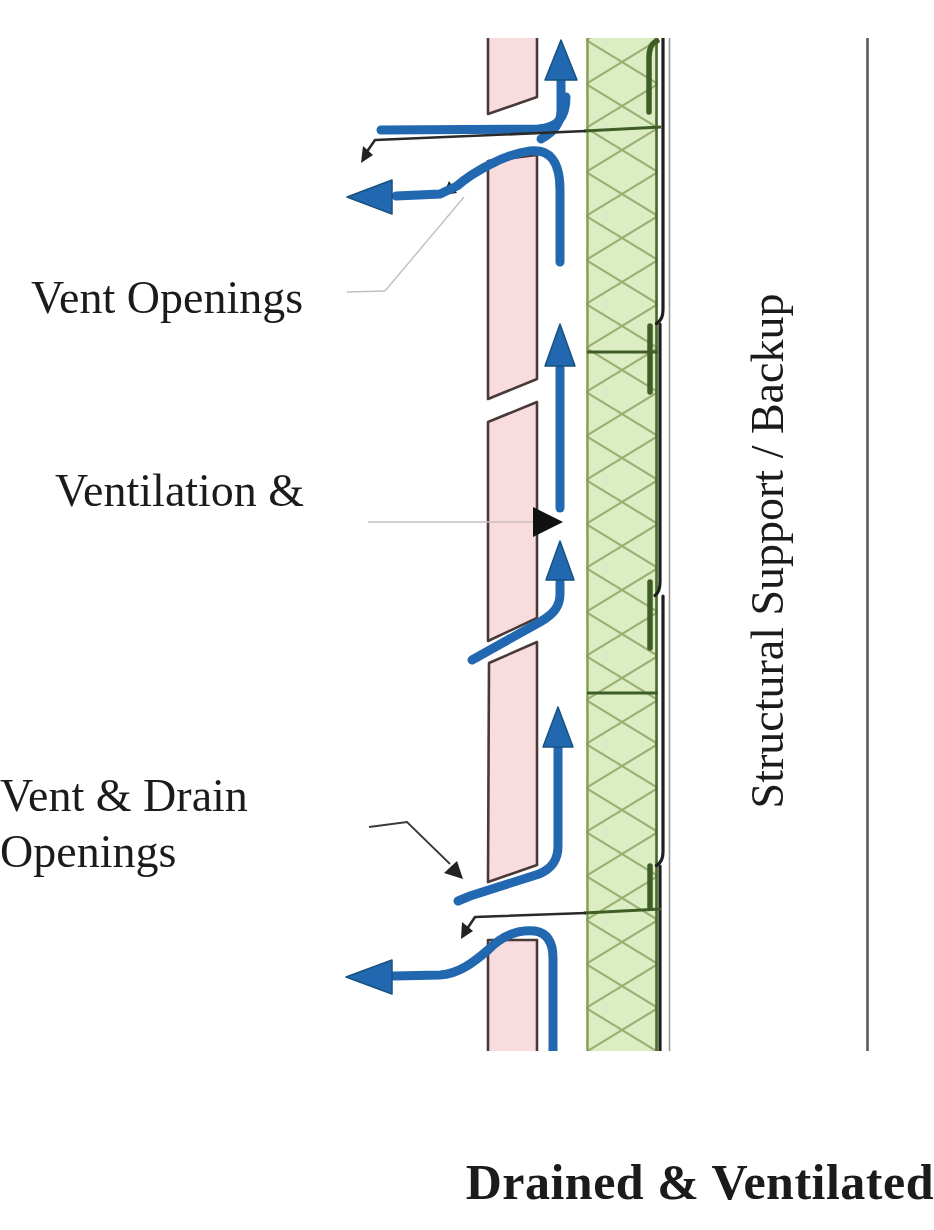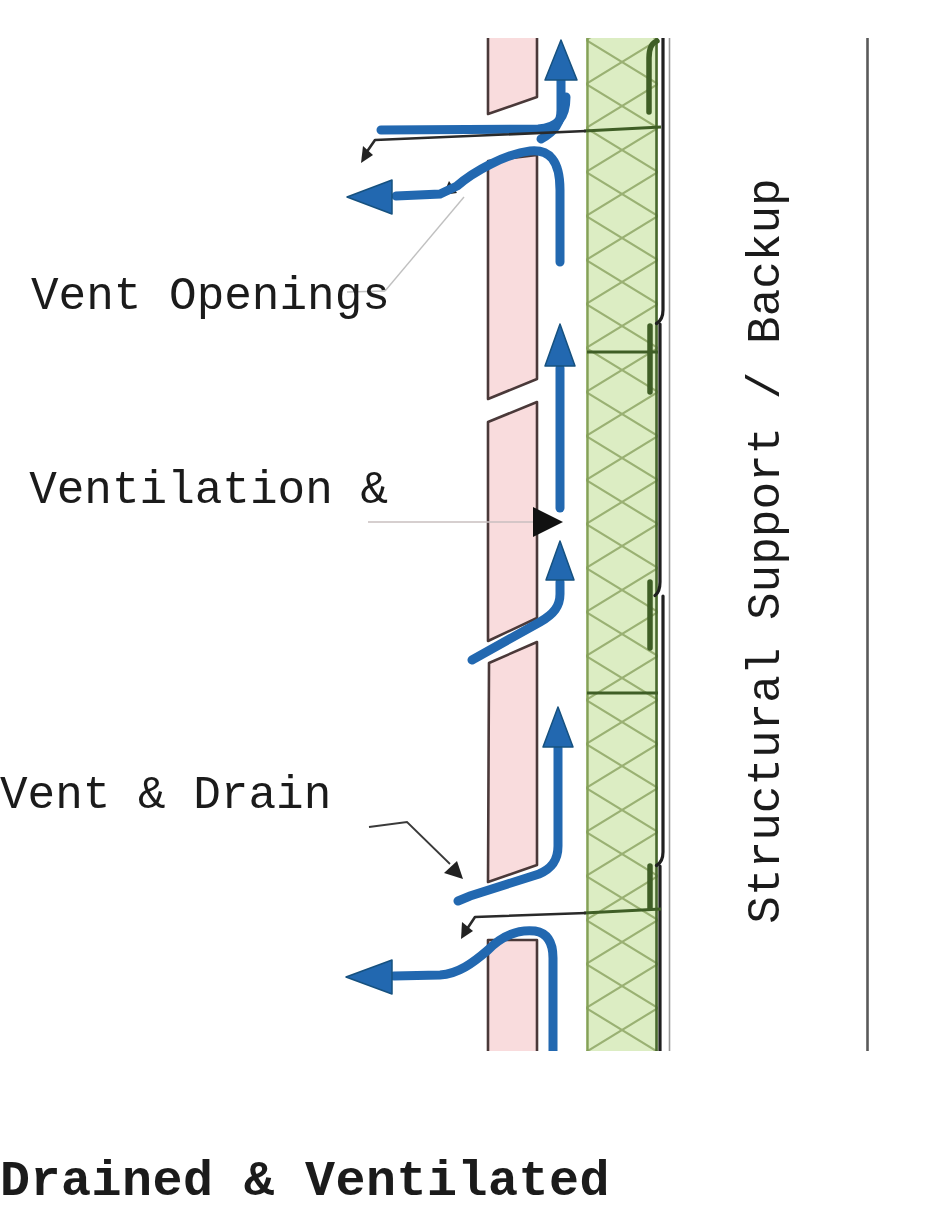--- a/index.html
+++ b/index.html
@@ -12,34 +12,34 @@
     --insulation-edge:#49682f;
     --accent-green-dark:#3f5e26;
     --membrane-black:#1f1f1f;
     --support-line:#5a5a5a;
     --leader-gray:#c0c0c0;
     --text-color:#1b1b1b;
   }
   html,body{margin:0;padding:0;background:#ffffff;}
   #stage{
     position:relative;width:934px;height:1230px;background:#ffffff;
-    font-family:Liberation Mono, monospace;overflow:hidden;
+    font-family:Liberation Serif, serif;overflow:hidden;
   }
   #drawing{position:absolute;left:0;top:0;}
   .lbl{position:absolute;color:var(--text-color);white-space:nowrap;}
   #lbl-vent-openings{left:31px;top:271px;font-size:46px;}
-  #lbl-vent-drainage{left:28px;top:463px;width:360px;text-align:right;font-size:46px;line-height:1.22;white-space:normal;}
+  #lbl-vent-drainage{left:55px;top:463px;width:360px;text-align:left;font-size:46px;line-height:1.22;white-space:normal;}
   #lbl-vent-drain{left:0px;top:768px;width:364px;text-align:left;font-size:46px;line-height:1.22;white-space:normal;}
   #lbl-structural{
     left:767px;top:551px;font-size:46px;
     transform:translate(-50%,-50%) rotate(-90deg);
     transform-origin:center center;
   }
   #lbl-title{
-    left:0px;top:1153px;width:934px;text-align:left;
+    left:0px;top:1153px;width:934px;text-align:right;
     font-size:50px;font-weight:bold;letter-spacing:0.5px;
   }
 </style>
 </head>
 <body>
 
 <div id="stage">
 
   <svg id="drawing" width="934" height="1230" viewBox="0 0 934 1230">
     <defs>
@@ -150,18 +150,19 @@
   </svg>
 
   <div class="lbl" id="lbl-vent-openings">Vent Openings</div>
 
   <div class="lbl" id="lbl-vent-drainage">
     <div>Ventilation &amp;</div>
   </div>
 
   <div class="lbl" id="lbl-vent-drain">
     <div>Vent &amp; Drain</div>
+    <div>Openings</div>
   </div>
 
   <div class="lbl" id="lbl-structural">Structural Support / Backup</div>
 
   <div class="lbl" id="lbl-title">Drained &amp; Ventilated</div>
 </div>
 
 </body></html>

